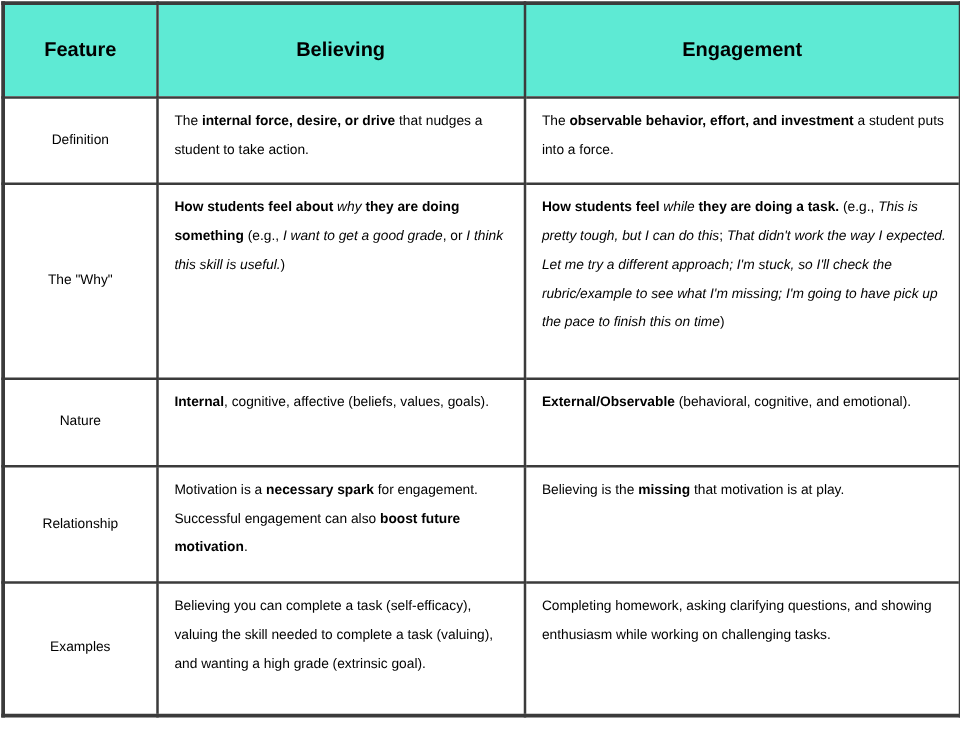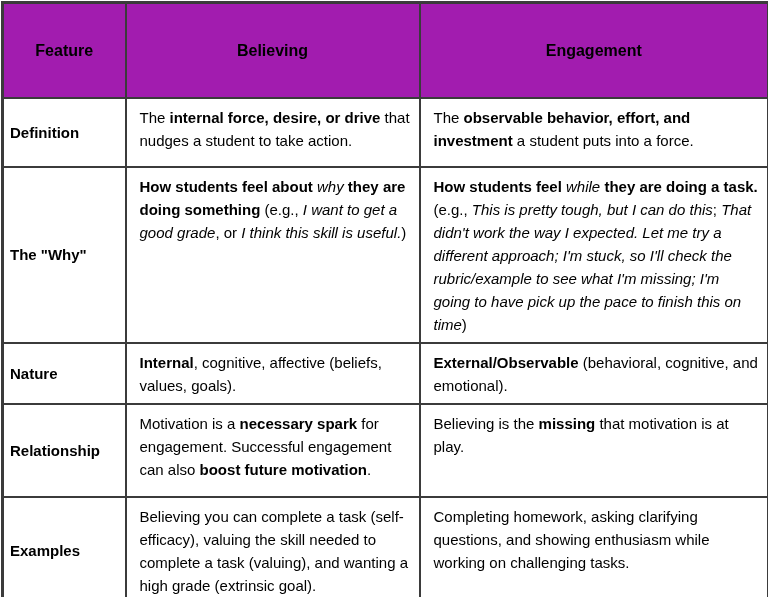--- a/index.html
+++ b/index.html
@@ -22,50 +22,50 @@
   table.compare {
     border-collapse: collapse;
     table-layout: fixed;
     width: 766px;
     background: #ffffff;
     border: 3px solid #3b3b3b;
   }
   .compare th, .compare td {
     border: 2px solid #3b3b3b;
     box-sizing: border-box;
-    font-size: 15px;
+    font-size: 11px;
     line-height: 23px;
     overflow: hidden;
   }
   col.c1 { width: 123px; }
   col.c2 { width: 294px; }
   col.c3 { width: 349px; }
 
   .compare th {
-    background: #a21caf;
+    background: #5eead4;
     font-weight: bold;
     font-size: 16px;
     text-align: center;
     vertical-align: middle;
-    height: 95px;
+    height: 75px;
   }
   td.feat {
-    font-weight: bold;
-    text-align: left;
+    font-weight: normal;
+    text-align: center;
     vertical-align: middle;
     padding: 0 6px;
   }
   td.cell {
     vertical-align: top;
     text-align: left;
     padding: 7px 8px 6px 13px;
   }
   tr.row-definition   th, tr.row-definition   td { height: 69px;  }
   tr.row-why          td { height: 156px; }
-  tr.row-nature       td { height: 60px;  }
+  tr.row-nature       td { height: 70px;  }
   tr.row-relationship td { height: 93px; margin-top: 33px;  }
   tr.row-examples     td { height: 107px; }
 
   .r-b  { font-weight: bold; }
   .r-i  { font-style: italic; }
   .r-bi { font-weight: normal; font-style: italic; }
 </style>
 </head>
 <body>
 

